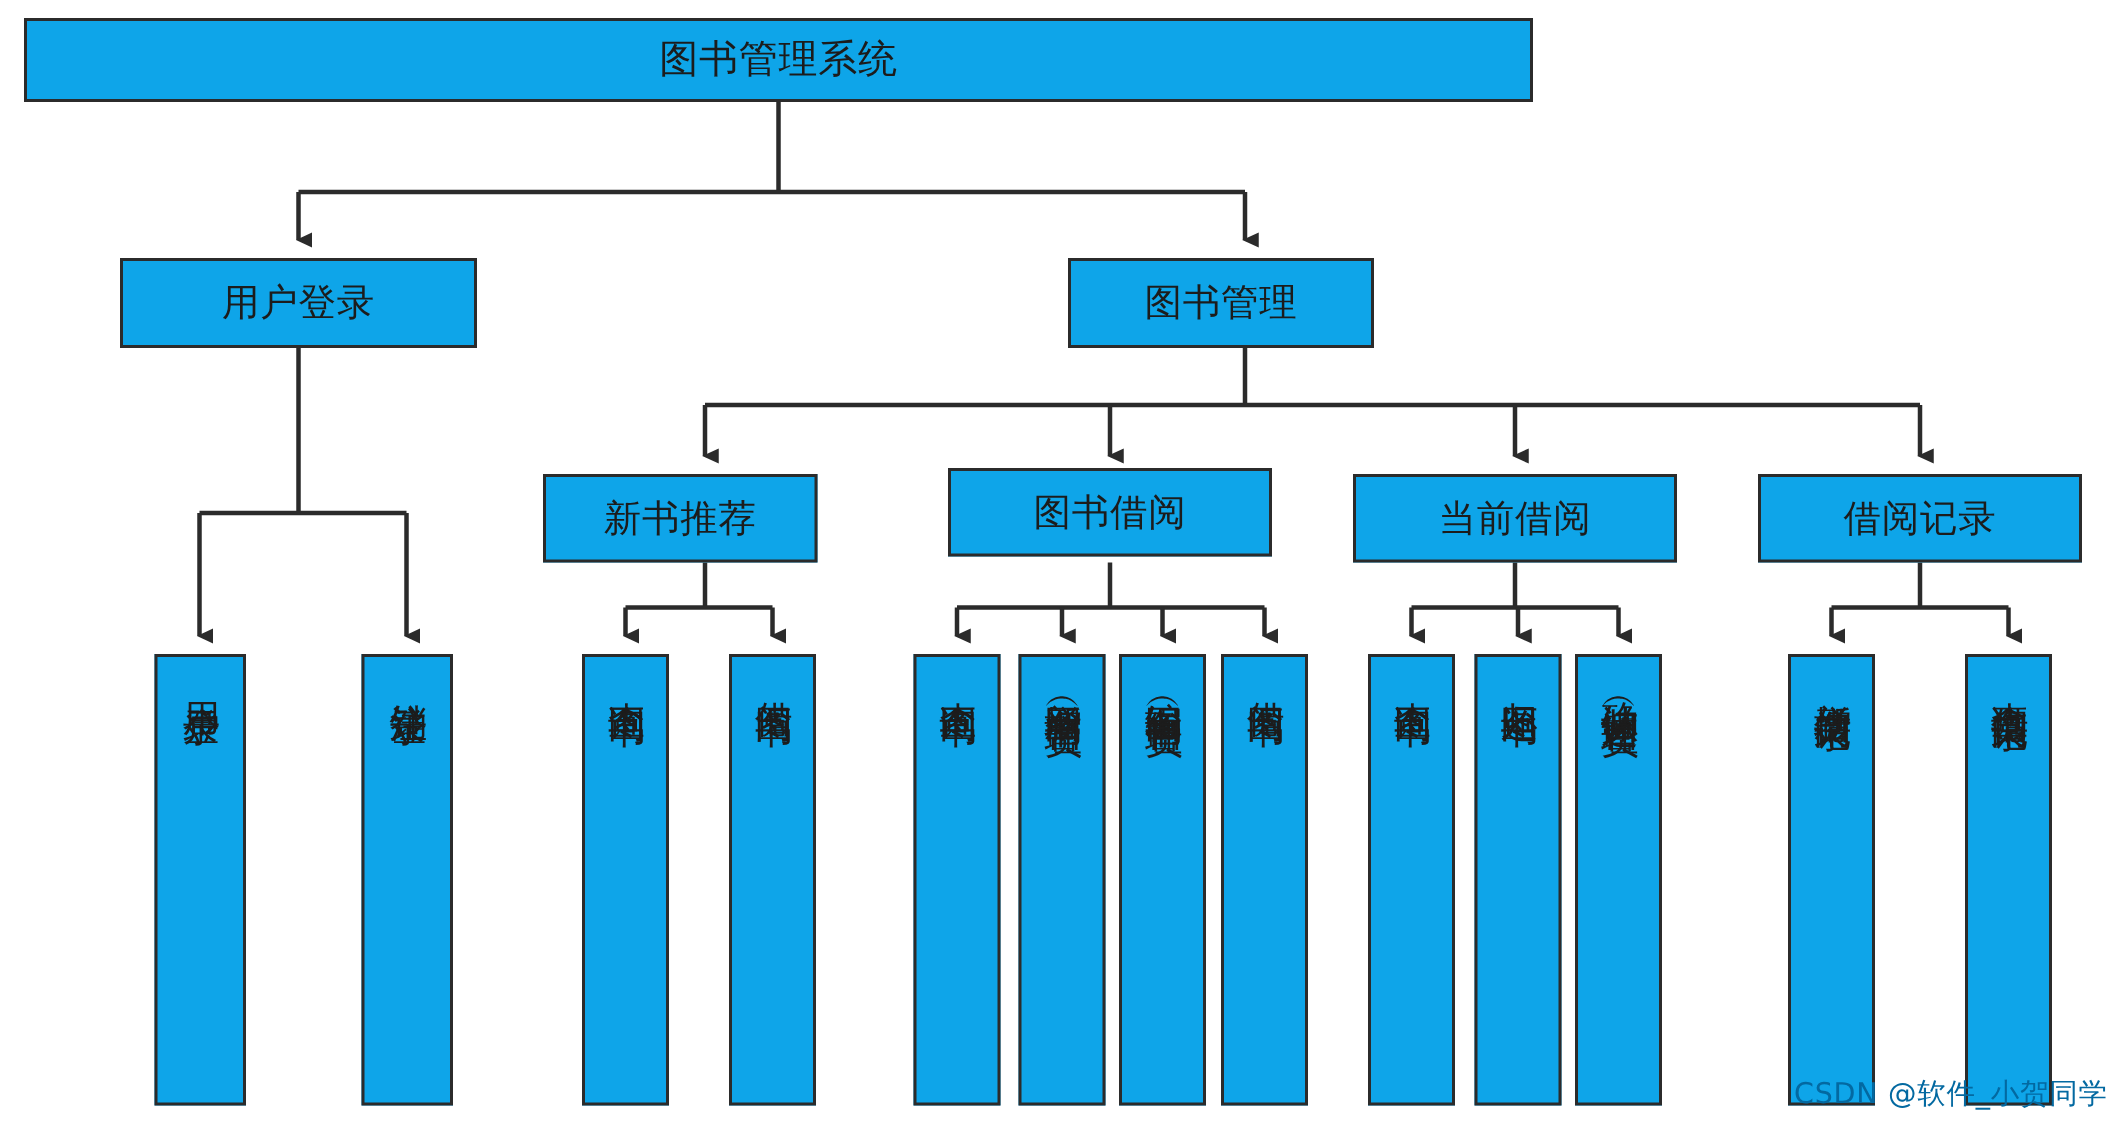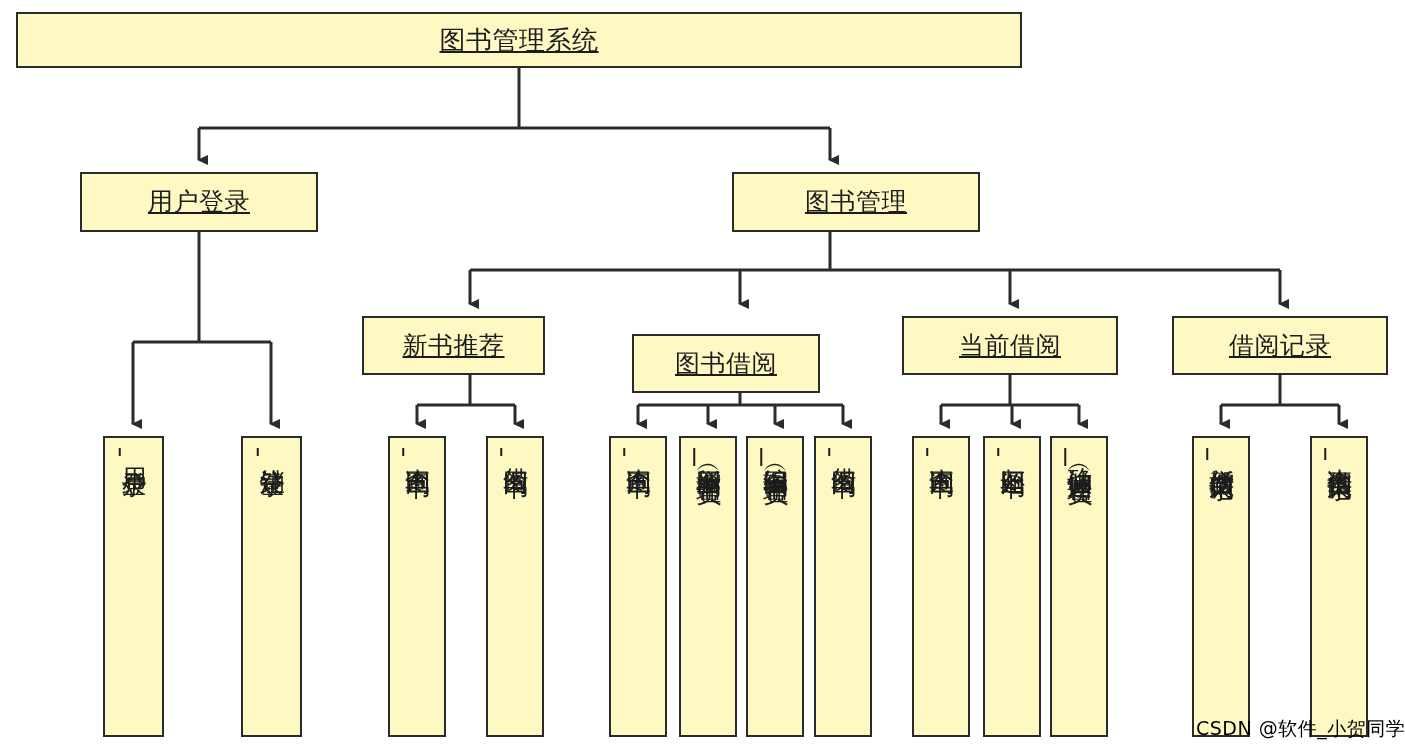--- a/index.html
+++ b/index.html
@@ -23,26 +23,25 @@
     left: 0;
     top: 0;
     width: 1405px;
     height: 747px;
     pointer-events: none;
   }
   .node {
     position: absolute;
     box-sizing: border-box;
     border: 2.5px solid #2b2b2b;
-    background: #fef9c3;
+    background: #0ea5e9;
     display: flex;
     align-items: center;
     justify-content: center;
     color: #1c1c1c;
-    text-decoration: underline;
   }
   .node .label {
     display: block;
     text-align: center;
     line-height: 1.18;
     letter-spacing: 0.5px;
   }
   
   .node.h .label {
     font-size: 25px;
@@ -129,28 +128,28 @@
     </g>
   </svg>
 
   <div class="node h root" style="left: 16px; top: 12px; width: 1006px; height: 56px; border-color: rgb(43, 43, 43);">
     <span class="label" style="color: rgb(28, 28, 28);">图书管理系统</span>
   </div>
 
   <div class="node h" style="left: 80px; top: 172px; width: 238px; height: 60px; border-color: rgb(43, 43, 43);">
     <span class="label" style="color: rgb(28, 28, 28);">用户登录</span>
   </div>
-  <div class="node h" style="left: 732px; top: 172px; width: 248px; height: 60px; border-color: rgb(43, 43, 43);">
+  <div class="node h" style="left: 712px; top: 172px; width: 204px; height: 60px; border-color: rgb(43, 43, 43);">
     <span class="label" style="color: rgb(28, 28, 28);">图书管理</span>
   </div>
 
   <div class="node h" style="left: 362px; top: 316px; width: 183px; height: 59px; border-color: rgb(43, 43, 43);">
     <span class="label" style="color: rgb(28, 28, 28);">新书推荐</span>
   </div>
-  <div class="node h" style="left: 632px; top: 334px; width: 188px; height: 59px; border-color: rgb(43, 43, 43);">
+  <div class="node h" style="left: 632px; top: 312px; width: 216px; height: 59px; border-color: rgb(43, 43, 43);">
     <span class="label" style="color: rgb(28, 28, 28);">图书借阅</span>
   </div>
   <div class="node h" style="left: 902px; top: 316px; width: 216px; height: 59px; border-color: rgb(43, 43, 43);">
     <span class="label" style="color: rgb(28, 28, 28); text-align: right;">当前借阅</span>
   </div>
   <div class="node h" style="left: 1172px; top: 316px; width: 216px; height: 59px; border-color: rgb(43, 43, 43);">
     <span class="label" style="color: rgb(28, 28, 28); text-align: right;">借阅记录</span>
   </div>
 
   <div class="node v" style="left: 103px; top: 436px; width: 61px; height: 301px; border-color: rgb(43, 43, 43);">
@@ -186,15 +185,15 @@
   <div class="node v" style="left: 1050px; top: 436px; width: 58px; height: 301px; border-color: rgb(43, 43, 43);">
     <span class="label" style="color: rgb(28, 28, 28);">确认归还（管理员）</span>
   </div>
   <div class="node v" style="left: 1192px; top: 436px; width: 58px; height: 301px; border-color: rgb(43, 43, 43);">
     <span class="label" style="color: rgb(28, 28, 28);">新增借阅记录</span>
   </div>
   <div class="node v" style="left: 1310px; top: 436px; width: 58px; height: 301px; border-color: rgb(43, 43, 43);">
     <span class="label" style="color: rgb(28, 28, 28);">查询借阅记录</span>
   </div>
 
-  <div class="watermark" style="left: 1196px; top: 716px; color: #000000;">CSDN @软件_小贺同学</div>
+  <div class="watermark" style="left: 1196px; top: 716px; color: #0369a1;">CSDN @软件_小贺同学</div>
 
 </div>
 
 </body></html>

